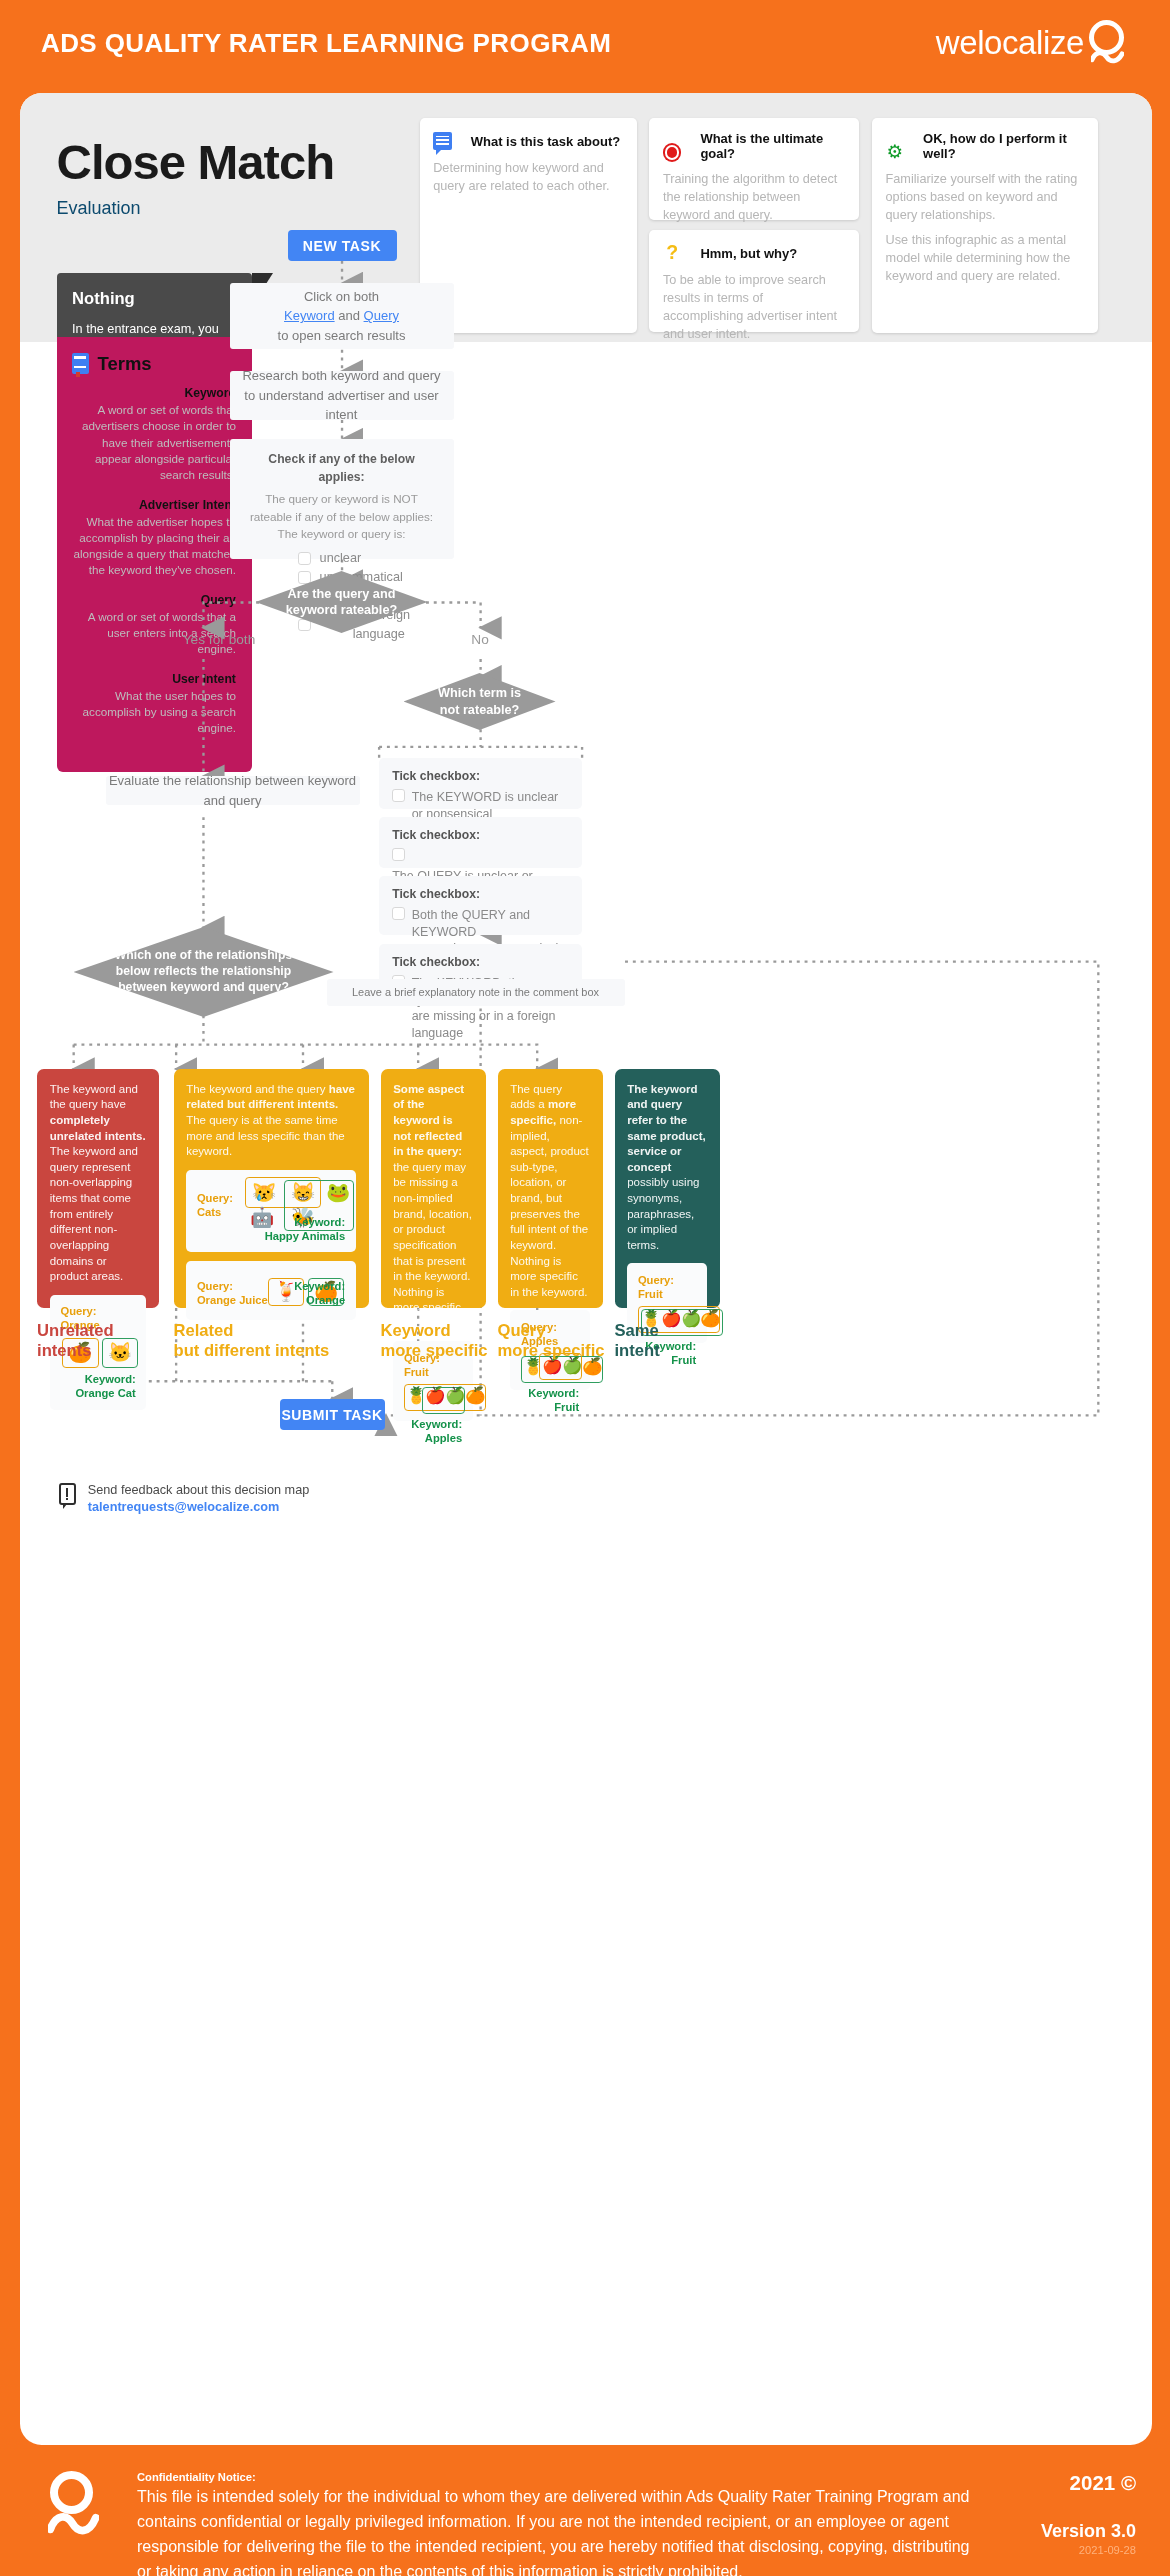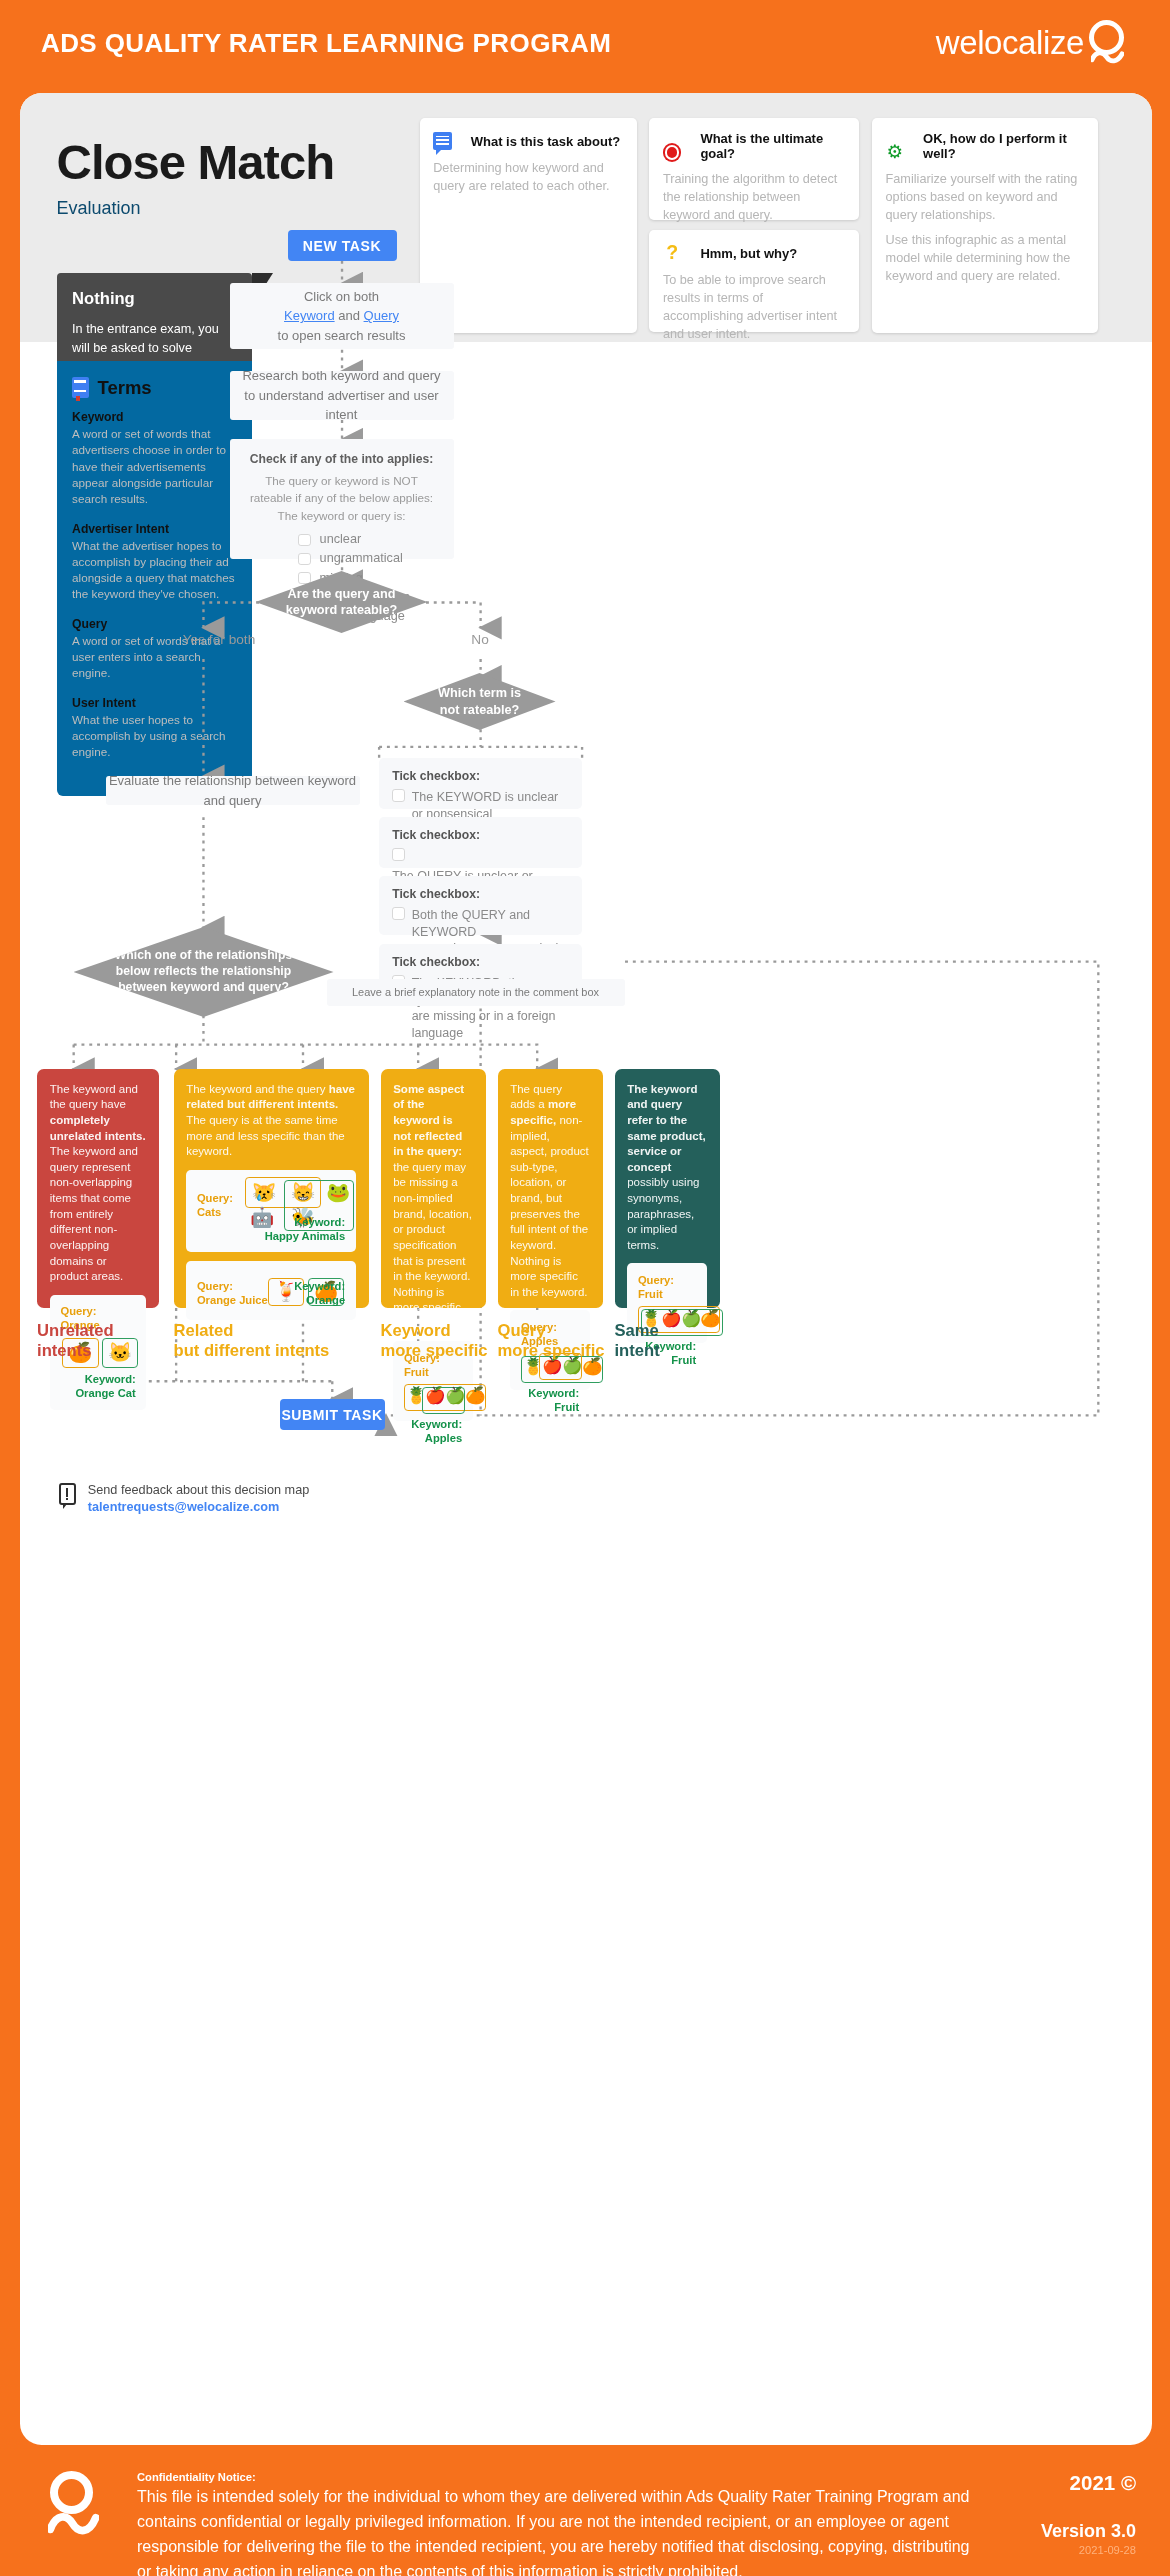--- a/index.html
+++ b/index.html
@@ -79,23 +79,24 @@
     background:#4a4a4a; color:#fff; padding:15.6px 15.6px 19.5px 15.6px;
     border-radius:3.9px 3.9px 0 0;
   }
   .reminder h3 { font-size:16.6px; margin-bottom:11.7px; }
   .reminder p { font-size:12.7px; line-height:1.45; }
   .reminder-fold {
     position:absolute; left:232px; top:180px;
     border-top:33px solid #2e2e2e; border-right:21.5px solid transparent;
   }
   .terms {
-    position:absolute; left:37px; top:268px; width:195px;
-    background:#0369a1; border-radius:0 0 5.9px 5.9px;
+    position:absolute; left:37px; top:244px; width:195px;
+    background:#be185d; border-radius:0 0 5.9px 5.9px;
     padding:15.6px 15.6px 21.5px 15.6px;
+    text-align:right;
   }
   .terms-head { display:flex; align-items:center; gap:8.8px; margin-bottom:11.7px; }
   .terms-head .t { font-size:18.5px; font-weight:bold; color:#111; }
   .ico-book { width:16.6px; height:20.5px; background:#3f7ff2; border-radius:2px; position:relative; flex:0 0 16.6px;}
   .ico-book .b1 { position:absolute; left:2.4px; top:2.9px; width:11.7px; height:2.4px; background:#fff;}
   .ico-book .b2 { position:absolute; left:2.4px; top:12.7px; width:11.7px; height:2.4px; background:#fff;}
   .ico-book .bm { position:absolute; left:3.9px; bottom:-2.9px; width:3.9px; height:4.9px; background:#d43b2f;}
   .term { margin-bottom:14.6px; }
   .term h4 { font-size:12.2px; font-weight:bold; color:#111; margin-bottom:2px; }
   .term p { font-size:11.7px; color:#bdbdbd; line-height:1.38; }
@@ -332,21 +333,21 @@
         <span>and</span>
         <a href="#">Query</a>
       </span>
       <span>to open search results</span>
     </div>
 
     <div class="node grey-box" style="left:210px; top:278px; width:224px; height:49px; white-space:pre-line;">Research both keyword and query
 to understand advertiser and user intent</div>
 
     <div class="node grey-box" style="left:210px; top:346px; width:224px; height:120px; align-items:stretch; justify-content:flex-start; padding:10.7px 15.6px;">
-      <div class="bold-line" style="text-align:center; font-size:12.2px;">Check if any of the into applies:</div>
+      <div class="bold-line" style="text-align:center; font-size:12.2px;">Check if any of the below applies:</div>
       <div style="text-align:center; font-size:11.7px; color:#9a9a9a;">The query or keyword is NOT rateable if any of the below applies:</div>
       <div style="text-align:center; font-size:11.7px; color:#9a9a9a; margin-bottom:5.9px;">The keyword or query is:</div>
       <div style="padding-left:53px;">
         <div class="chk-row">
             <span class="chk"></span>
             <span>unclear</span>
           </div>
         <div class="chk-row">
             <span class="chk"></span>
             <span>ungrammatical</span>

